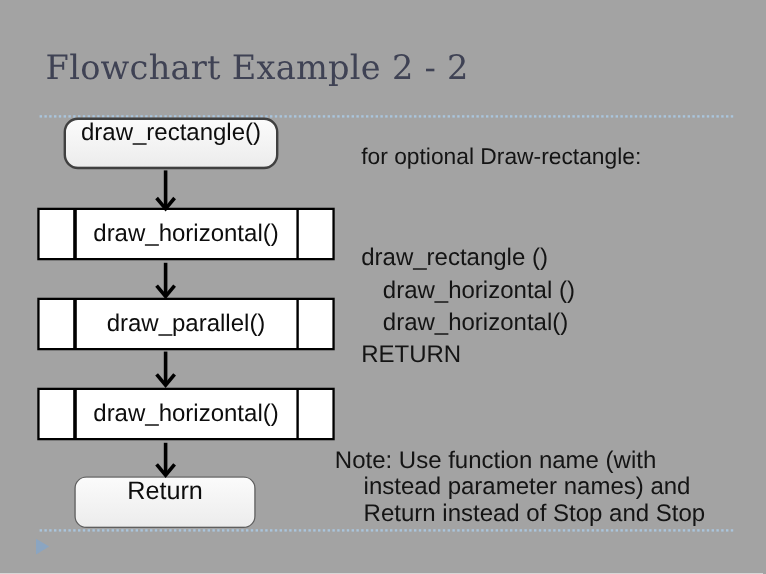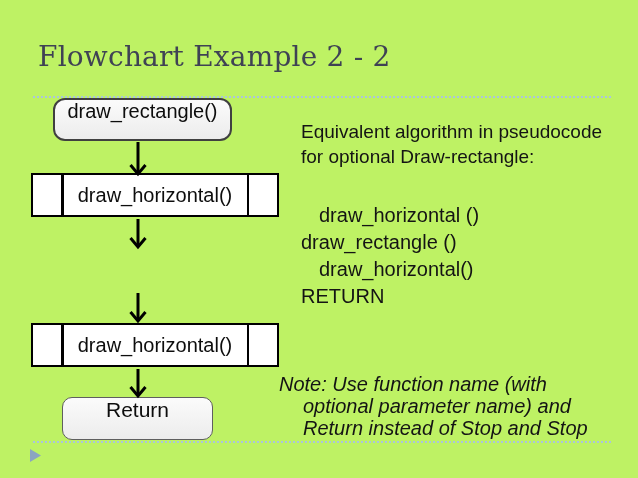--- a/index.html
+++ b/index.html
@@ -1,20 +1,20 @@
 <!DOCTYPE html>
 <html><head>
 <meta charset="utf-8">
 <style>
   html, body { margin: 0; padding: 0; background: #ffffff; }
   .slide {
     position: relative;
     width: 638px;
     height: 478px;
-    background: #bef264;
+    background: #a3a3a3;
     overflow: hidden;
     font-family: "Liberation Sans", sans-serif;
   }
 
   
   .title {
     position: absolute;
     left: 38px;
     top: 40px;
     font-family: "DejaVu Serif", serif;
@@ -110,21 +110,20 @@
     color: #141414;
     z-index: 1;
   }
   .code-line.ind { padding-left: 18px; }
   .note {
     position: absolute;
     left: 279px;
     top: 373px;
     width: 340px;
     font-size: 20px;
-    font-style: italic;
     line-height: 22px;
     color: #141414;
     z-index: 1;
   }
   .note-line.ind { padding-left: 24px; }
 
   
   .footer-bullet {
     position: absolute;
     left: 30px;
@@ -150,20 +149,23 @@
 
   <div class="title">Flowchart Example 2 - 2</div>
   <div class="rule title-rule"></div>
 
   <div class="terminator start">
     <span>draw_rectangle()</span>
   </div>
   <div class="process p1">
     <span>draw_horizontal()</span>
   </div>
+  <div class="process p2">
+    <span>draw_parallel()</span>
+  </div>
   <div class="process p3">
     <span>draw_horizontal()</span>
   </div>
   <div class="terminator end">
     <span>Return</span>
   </div>
 
   <svg class="arrows" viewBox="0 0 320 478">
     <g stroke="#000" stroke-width="3" fill="none">
       <line x1="138" y1="142" x2="138" y2="173"></line>
@@ -177,34 +179,33 @@
       <line x1="138" y1="293" x2="138" y2="320"></line>
       <polyline points="130.5,312 138,321 145.5,312"></polyline>
     </g>
     <g stroke="#000" stroke-width="3" fill="none">
       <line x1="138" y1="369" x2="138" y2="395"></line>
       <polyline points="130.5,387 138,396 145.5,387"></polyline>
     </g>
   </svg>
 
   <div class="intro">
-    <div class="intro-line">Equivalent algorithm in pseudocode</div>
     <div class="intro-line">for optional Draw-rectangle:</div>
   </div>
 
   <div class="code">
+    <div class="code-line">draw_rectangle ()</div>
     <div class="code-line ind">draw_horizontal ()</div>
-    <div class="code-line">draw_rectangle ()</div>
     <div class="code-line ind">draw_horizontal()</div>
     <div class="code-line">RETURN</div>
   </div>
 
   <div class="note">
     <div class="note-line">Note: Use function name (with</div>
-    <div class="note-line ind">optional parameter name) and</div>
+    <div class="note-line ind">instead parameter names) and</div>
     <div class="note-line ind">Return instead of Stop and Stop</div>
   </div>
 
   <div class="rule footer-rule"></div>
 
   <svg class="footer-bullet" viewBox="0 0 11 13">
     <polygon points="0,0 11,6.5 0,13" fill="#8ba5c1"></polygon>
   </svg>
   <div class="page-number">13</div>
 

